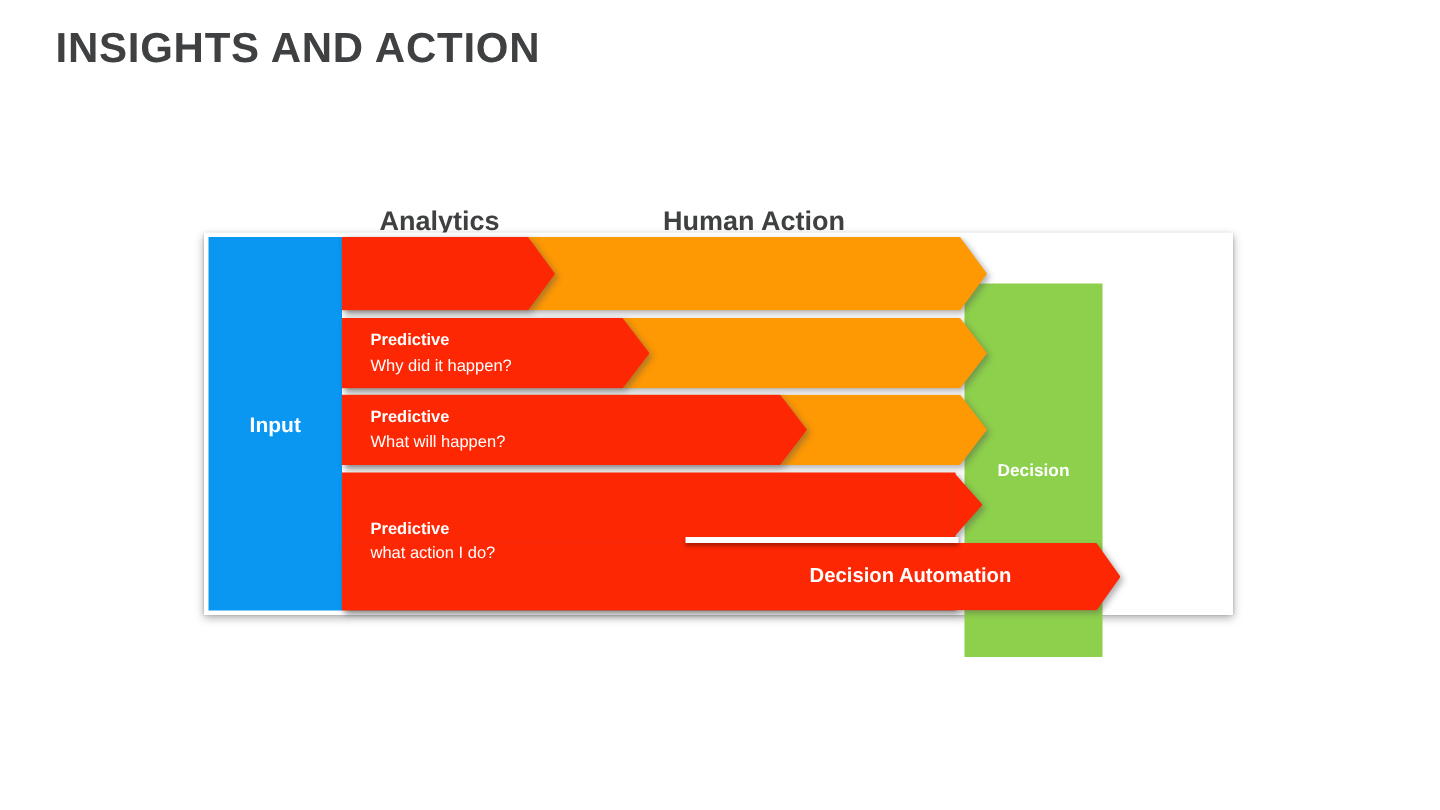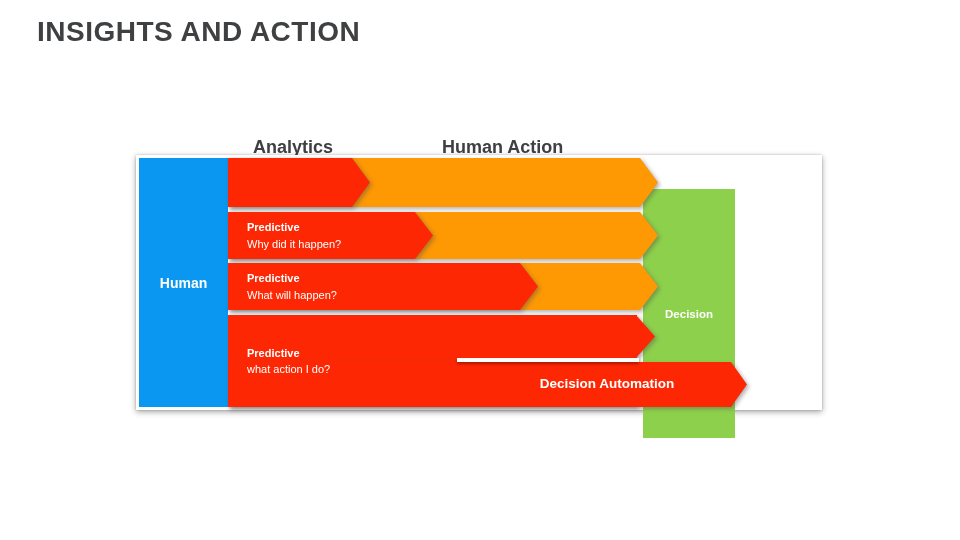--- a/index.html
+++ b/index.html
@@ -82,21 +82,21 @@
 <div class="slide">
 
   <div class="title">INSIGHTS AND ACTION</div>
 
   <div class="col-label analytics">Analytics</div>
   <div class="col-label human-input">Human Action</div>
 
   <div class="panel"></div>
 
   <div class="box box-data">
-    <span>Human</span>
+    <span>Input</span>
   </div>
   <div class="box box-decision">
     <span>Decision</span>
   </div>
 
   <div class="aw aw-o1">
       <div class="arrow orange"></div>
     </div>
   <div class="aw aw-o2">
       <div class="arrow orange"></div>

